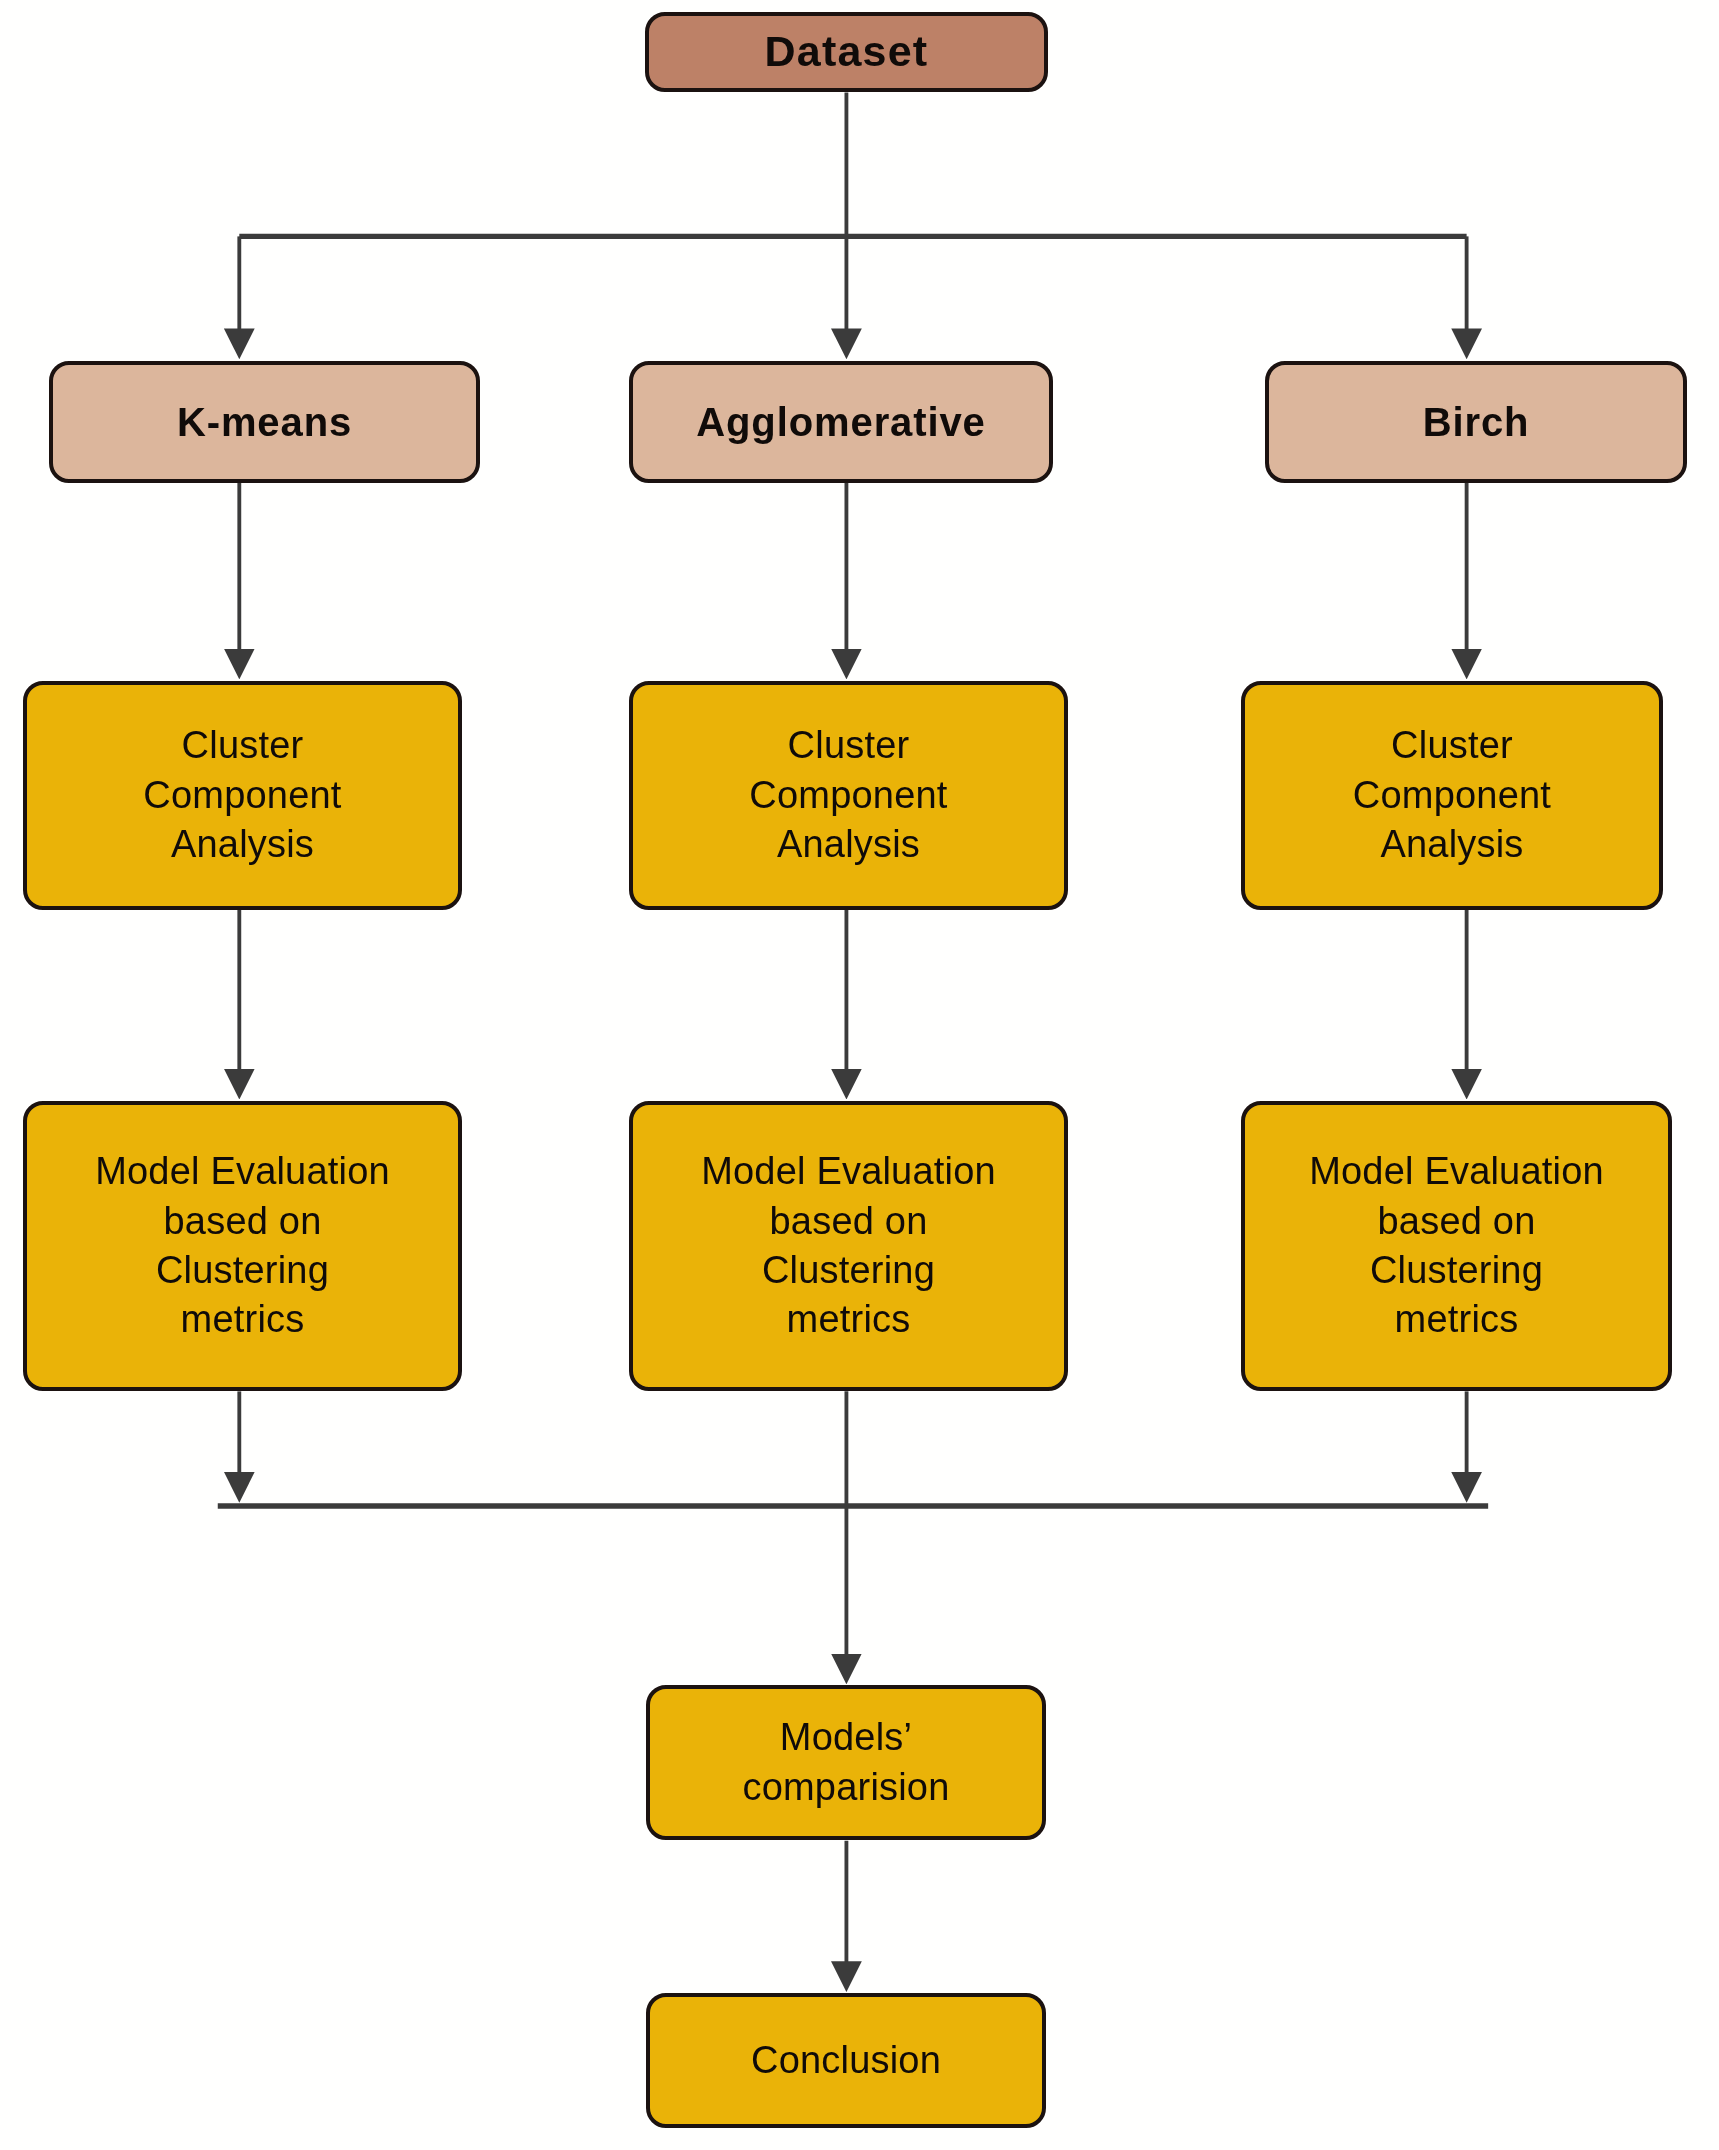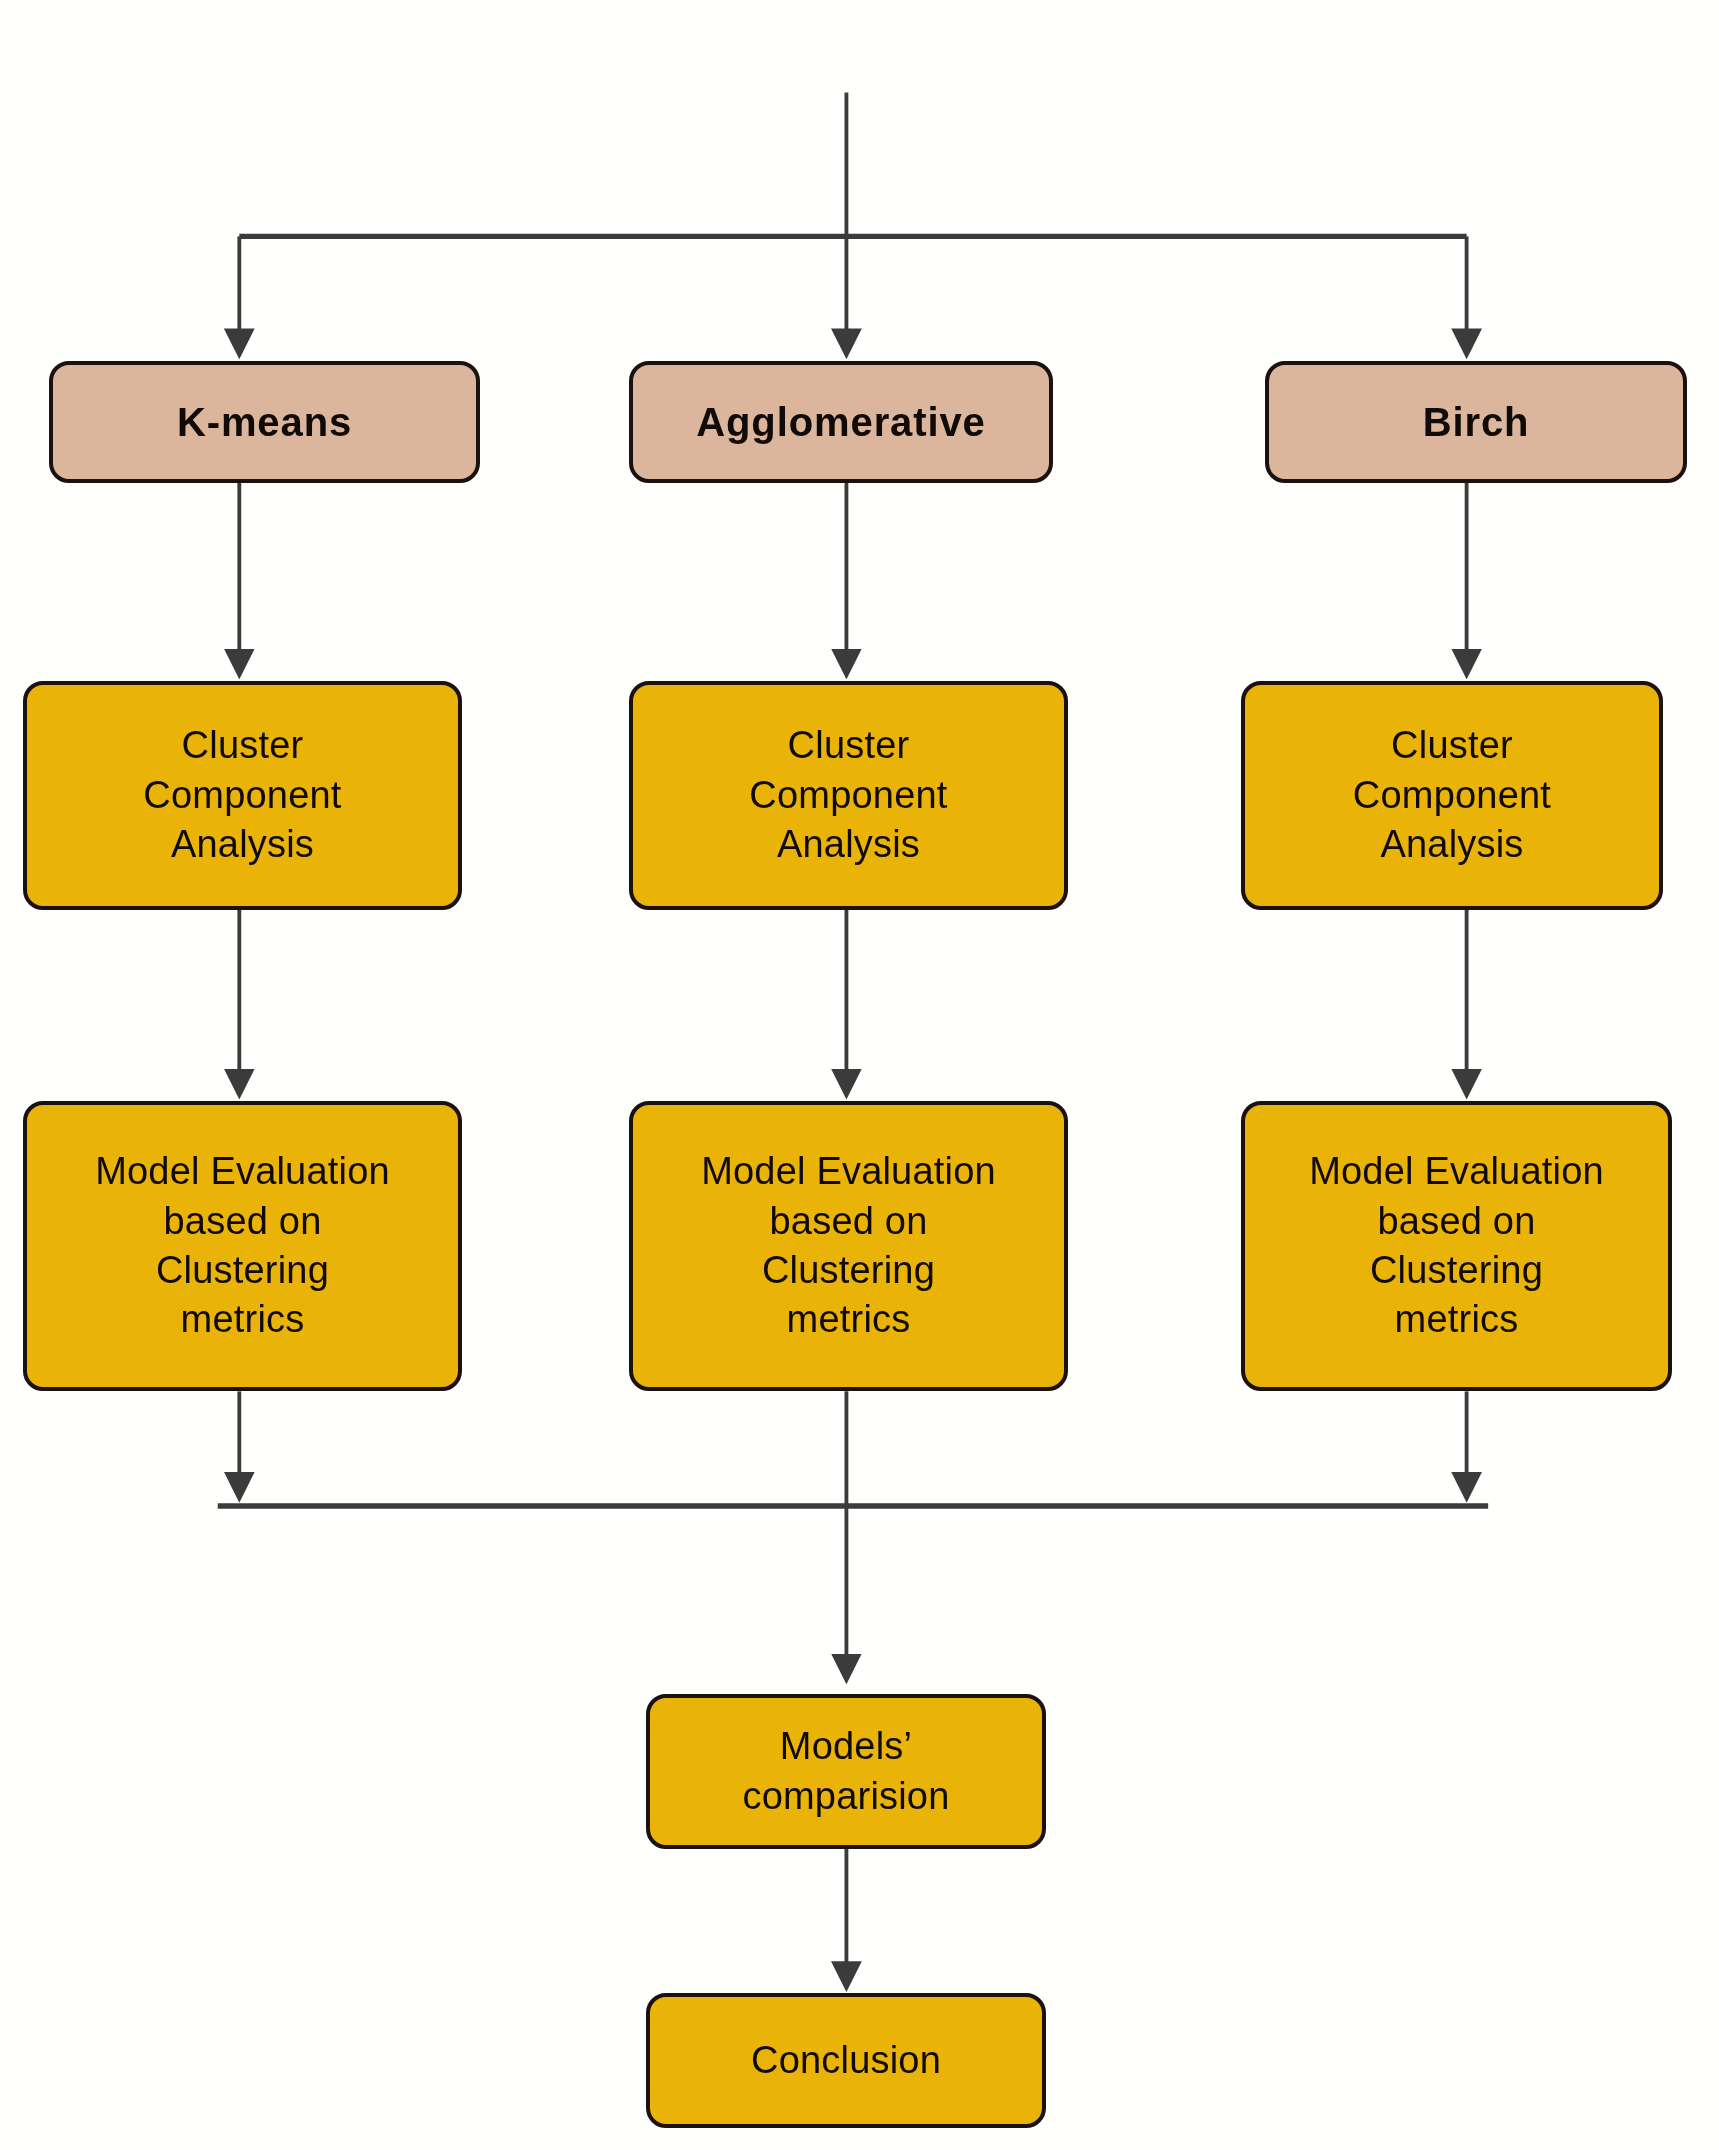--- a/index.html
+++ b/index.html
@@ -91,20 +91,21 @@
       <path d="M 311 1808 L 311 1946" marker-end="url(#arrow)"></path>
       <path d="M 1906 1808 L 1906 1946" marker-end="url(#arrow)"></path>
       <path stroke-width="7" d="M 283 1957 L 1934 1957"></path>
 
       <path d="M 1100 1808 L 1100 2182" marker-end="url(#arrow)"></path>
 
       <path d="M 1100 2392 L 1100 2582" marker-end="url(#arrow)"></path>
     </g>
   </svg>
 
+  <div class="node level-root" style="left:645px; top:12.3px; width:403px; height:80px;">Dataset</div>
 
   <div class="node level-algo" style="left:42px; top:361px; width:431px; height:122px;margin-left:7px;">K-means</div>
 
   <div class="node level-algo" style="left:629px; top:361px; width:424px; height:122px;">Agglomerative</div>
 
   <div class="node level-algo" style="left:1241px; top:361px; width:422px; height:122px;margin-left:24px;">Birch</div>
 
   <div class="node level-step" style="left:23px; top:681px; width:439px; height:229px;">Cluster
 Component
 Analysis</div>
@@ -125,19 +126,19 @@
   <div class="node level-step" style="left:629px; top:1101px; width:439px; height:290px;">Model Evaluation
 based on
 Clustering
 metrics</div>
 
   <div class="node level-step" style="left:1241px; top:1101px; width:431px; height:290px;">Model Evaluation
 based on
 Clustering
 metrics</div>
 
-  <div class="node level-step" style="left:646px; top:1685px; width:400px; height:155px;margin-top:9px;">Models’
+  <div class="node level-step" style="left:646px; top:1685px; width:400px; height:155px;">Models’
 comparision</div>
 
   <div class="node level-step" style="left:646px; top:1993px; width:400px; height:135px;">Conclusion</div>
 
 </div>
 
 
 </body></html>

